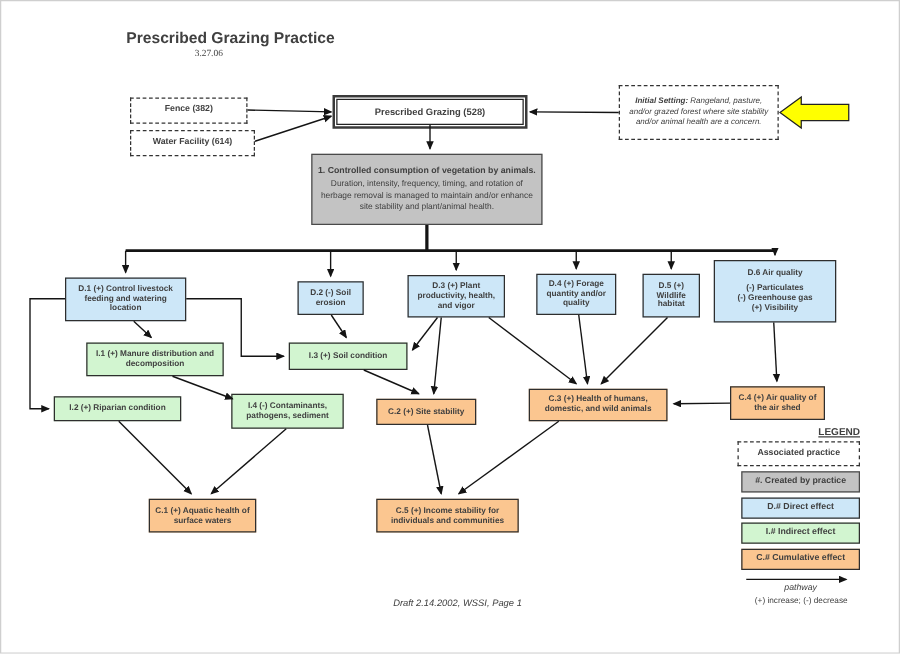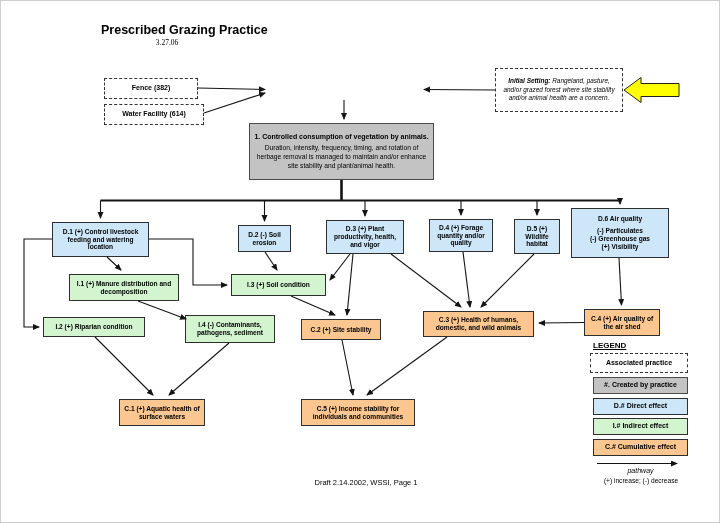--- a/index.html
+++ b/index.html
@@ -1,59 +1,62 @@
 <!DOCTYPE html>
 <html><head>
 <meta charset="utf-8">
 <style>
   html,body{margin:0;padding:0;background:#fff;}
   .canvas{position:relative;width:720px;height:523px;background:#fff;border:1px solid #cfcfcf;
-          font-family:"Liberation Sans",sans-serif;color:#000000;overflow:hidden;box-sizing:border-box;}
+          font-family:"Liberation Sans",sans-serif;color:#404040;overflow:hidden;box-sizing:border-box;}
   .node{position:absolute;box-sizing:border-box;display:flex;flex-direction:column;align-items:center;
         justify-content:center;text-align:center;font-weight:bold;border:1px solid #2e2e2e;
         padding:1px 3px;background:#fff;font-size:6.6px;line-height:1.2;}
   .direct{background:#cde7f8;}
   .indirect{background:#d2f5d0;}
   .cumulative{background:#fbc690;}
   .created{background:#c3c3c3;border:1px solid #4a4a4a;}
   .assoc{border:1.6px dashed #333;background:#fff;}
   .double{border:1px solid #222;outline:2px solid #3a3a3a;outline-offset:1px;}
   .page-title{position:absolute;left:100px;top:22px;font-weight:bold;font-size:12.5px;}
   .date{position:absolute;left:100px;top:37px;width:132px;text-align:center;font-size:7.5px;font-family:Liberation Serif, serif;}
   .init{font-style:italic;font-weight:normal;font-size:6.4px;line-height:1.35;}
   .init b{font-weight:bold;}
   .gray-title{font-weight:bold;font-size:7px;margin-bottom:3px;line-height:1.25;}
   .gray-body{font-weight:normal;font-size:6.7px;line-height:1.3;}
   .d6-title{margin-bottom:4px;}
-  .legend-title{position:absolute;left:592px;top:340px;width:95px;text-align:left;
+  .legend-title{position:absolute;left:592px;top:340px;width:95px;text-align:right;
                 font-weight:bold;font-size:8px;text-decoration:underline;}
   .legend-note{position:absolute;left:584px;top:476px;width:112px;text-align:center;font-size:6.6px;}
   .pathway-label{position:absolute;left:592px;top:466px;width:95px;text-align:center;
                  font-size:7px;font-style:italic;}
   .footer{position:absolute;left:275px;top:477px;width:180px;text-align:center;
-          font-size:7.5px;}
+          font-style:italic;font-size:7.5px;}
   .start-label{position:absolute;left:640px;top:83px;width:38px;height:12px;display:flex;
                align-items:center;justify-content:center;font-size:7px;}
   svg.overlay{position:absolute;left:0;top:0;pointer-events:none;}
 </style>
 </head>
 <body>
 
 <div class="canvas">
 
   <div class="page-title">Prescribed Grazing Practice</div>
   <div class="date">3.27.06</div>
 
   <div class="node assoc" style="left:103px;top:77px;width:94px;height:21px;font-size:7px;">
     <span>Fence (382)</span>
   </div>
   <div class="node assoc" style="left:103px;top:103px;width:100px;height:21px;font-size:7px;">
     <span>Water Facility (614)</span>
   </div>
 
+  <div class="node double" style="left:268px;top:78px;width:150px;height:21px;font-size:7.5px;">
+    <span>Prescribed Grazing (528)</span>
+  </div>
 
   <div class="node assoc init" style="left:494px;top:67px;width:128px;height:44px;">
     <div>
       <b>Initial Setting:</b>
       <span>Rangeland, pasture, and/or grazed forest where site stability and/or animal health are a concern.</span>
     </div>
   </div>
   <div class="start-label">Start</div>
 
   <div class="node created" style="left:248px;top:122px;width:185px;height:57px;">

